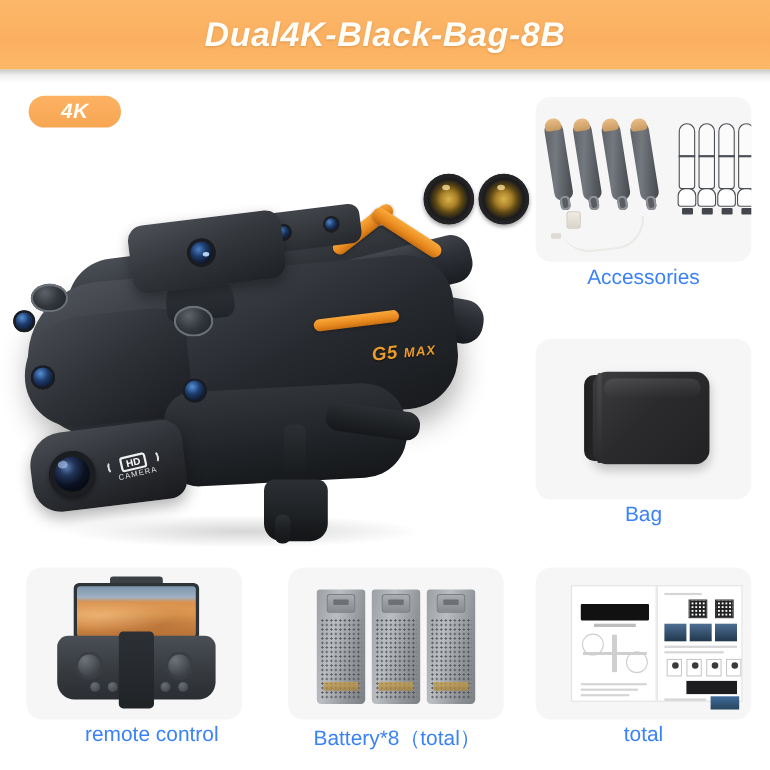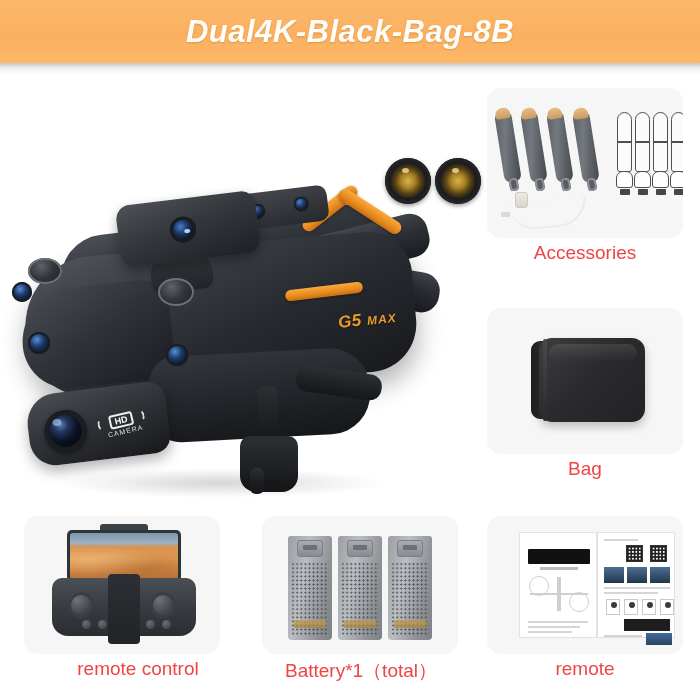--- a/index.html
+++ b/index.html
@@ -46,21 +46,21 @@
   
   .panel {
     position: absolute;
     background: #f6f6f6;
     border-radius: 14px;
     overflow: hidden;
   }
   .panel-label {
     position: absolute;
     text-align: center;
-    color: #ef4444;
+    color: #3b82f6;
     font-size: 19px;
     font-family: "Liberation Sans", sans-serif;
     white-space: nowrap;
   }
 
   .p-accessories { left: 487px; top: 88px;  width: 196px; height: 150px; }
   .l-accessories { left: 487px; top: 242px; width: 196px; }
 
   .p-bag         { left: 487px; top: 308px; width: 196px; height: 146px; }
   .l-bag         { left: 487px; top: 458px; width: 196px; }
@@ -432,20 +432,23 @@
 </head>
 <body>
 
 <div class="page">
 
   <div class="header">
     <div class="header-title">Dual4K-Black-Bag-8B</div>
   </div>
   <div class="header-shadow"></div>
 
+  <div class="badge-4k">
+    <span>4K</span>
+  </div>
 
   <div class="drone-wrap">
 
     <div class="lens-pair">
       <div class="lens" style="left:0;top:0;"></div>
       <div class="lens" style="left:50px;top:0;"></div>
     </div>
 
     <div class="body-top"></div>
     <div class="arm arm-fl"></div>
@@ -566,21 +569,21 @@
       <div class="batt-vents"></div>
       <div class="batt-gold"></div>
     </div>
     <div class="batt" style="left:126px;">
       <div class="batt-head"></div>
       <div class="batt-notch"></div>
       <div class="batt-vents"></div>
       <div class="batt-gold"></div>
     </div>
   </div>
-  <div class="panel-label l-battery">Battery*1（total）</div>
+  <div class="panel-label l-battery">Battery*8（total）</div>
 
   <div class="panel p-manual">
     <div class="man-page man-left">
       <div class="man-title"></div>
       <div class="man-sub"></div>
       <div class="man-drone"></div>
       <div class="man-line" style="left:8px; top:88px; width:60px;"></div>
       <div class="man-line" style="left:8px; top:93px; width:52px;"></div>
       <div class="man-line" style="left:8px; top:98px; width:44px;"></div>
     </div>
@@ -596,15 +599,15 @@
       <div class="man-line" style="left:6px; top:59px; width:54px;"></div>
       <div class="man-icon" style="left:8px;  top:66px;"></div>
       <div class="man-icon" style="left:26px; top:66px;"></div>
       <div class="man-icon" style="left:44px; top:66px;"></div>
       <div class="man-icon" style="left:62px; top:66px;"></div>
       <div class="man-dark" style="left:26px; top:86px; width:46px; height:12px;"></div>
       <div class="man-blue" style="left:48px; top:100px; width:26px; height:12px;"></div>
       <div class="man-line" style="left:6px; top:102px; width:38px;"></div>
     </div>
   </div>
-  <div class="panel-label l-manual">remote</div>
+  <div class="panel-label l-manual">total</div>
 
 </div>
 
 </body></html>

